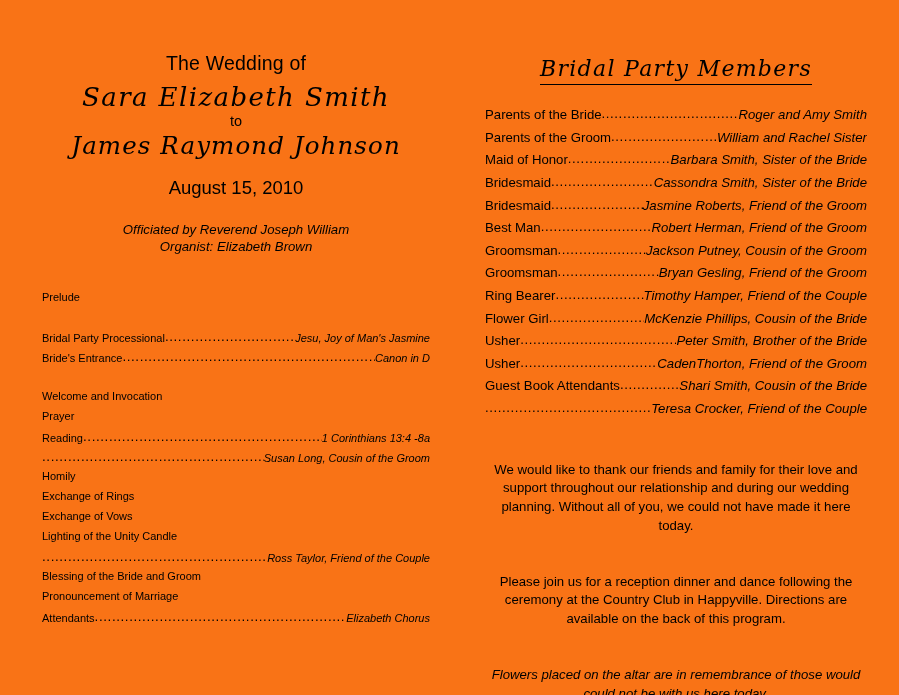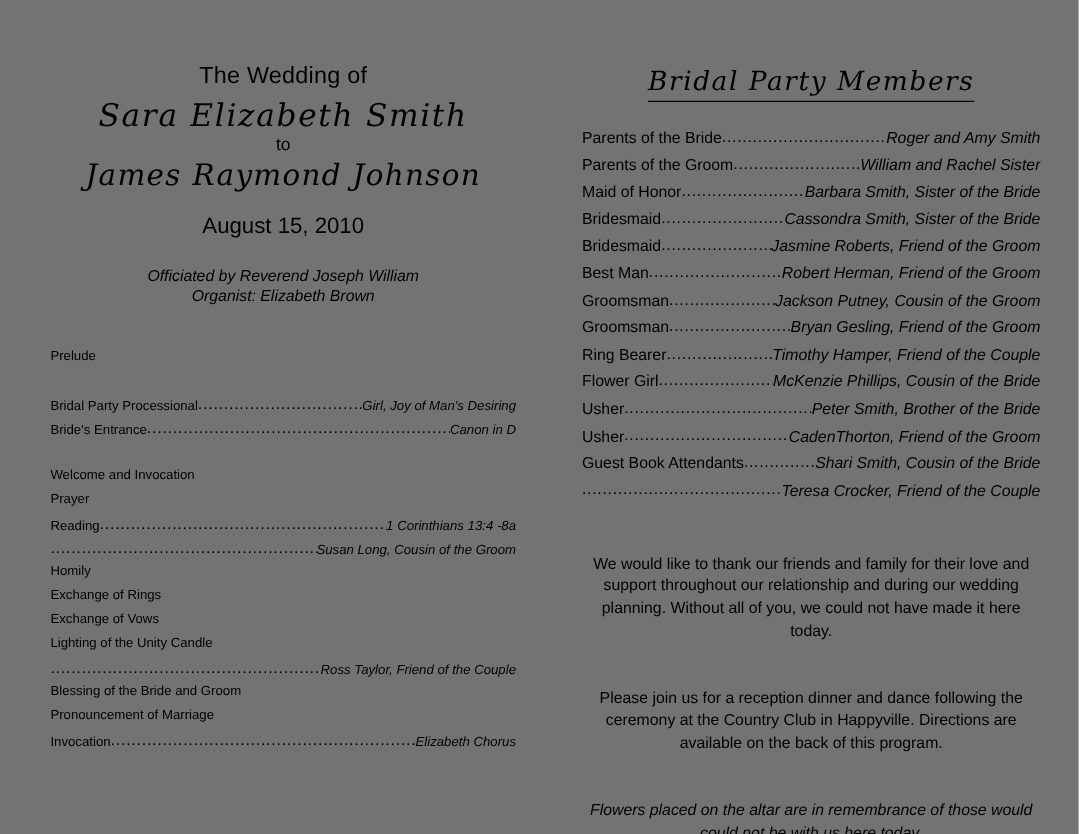--- a/index.html
+++ b/index.html
@@ -13,21 +13,21 @@
     height: 695px;
     font-family: "Liberation Sans", sans-serif;
     color: #000000;
     overflow: hidden;
   }
 
   .page {
     position: relative;
     width: 899px;
     height: 695px;
-    background: #737373;
+    background: #f97316;
     box-sizing: border-box;
   }
 
   .columns {
     display: flex;
     width: 100%;
     height: 100%;
     box-sizing: border-box;
   }
 
@@ -148,21 +148,21 @@
 
   .bp-list {
     margin: 0;
   }
 
   .bp-row {
     font-size: 13.2px;
     line-height: 1.5;
     min-height: 20px;
     display: flex;
-    align-items: flex-start;
+    align-items: flex-end;
     white-space: nowrap;
     overflow: hidden;
     margin-bottom: 2.6px;
   }
   .bp-row .lbl {
     flex: 0 0 auto;
   }
   .bp-row .dots {
     flex: 1 1 auto;
     overflow: hidden;
@@ -215,21 +215,21 @@
       <div class="officiant-block">
         <div>Officiated by Reverend Joseph William</div>
         <div>Organist: Elizabeth Brown</div>
       </div>
 
       <div class="program-list" id="program-list">
           <div class="prog-row plain"><span class="lbl">Prelude</span></div>
           <div class="prog-row gap-before">
             <span class="lbl">Bridal Party Processional</span>
             <span class="dots"></span>
-            <span class="val">Girl, Joy of Man's Desiring</span>
+            <span class="val">Jesu, Joy of Man's Jasmine</span>
           </div>
           <div class="prog-row">
             <span class="lbl">Bride's Entrance</span>
             <span class="dots"></span>
             <span class="val">Canon in D</span>
           </div>
           <div class="prog-row plain gap-before"><span class="lbl">Welcome and Invocation</span></div>
           <div class="prog-row plain"><span class="lbl">Prayer</span></div>
           <div class="prog-row">
             <span class="lbl">Reading</span>
@@ -246,21 +246,21 @@
           <div class="prog-row plain"><span class="lbl">Exchange of Vows</span></div>
           <div class="prog-row plain"><span class="lbl">Lighting of the Unity Candle</span></div>
           <div class="prog-row">
             <span class="lbl"></span>
             <span class="dots"></span>
             <span class="val">Ross Taylor, Friend of the Couple</span>
           </div>
           <div class="prog-row plain"><span class="lbl">Blessing of the Bride and Groom</span></div>
           <div class="prog-row plain"><span class="lbl">Pronouncement of Marriage</span></div>
           <div class="prog-row">
-            <span class="lbl">Invocation</span>
+            <span class="lbl">Attendants</span>
             <span class="dots"></span>
             <span class="val">Elizabeth Chorus</span>
           </div>
         </div>
     </div>
 
     <div class="col-right">
       <div class="bp-heading">
         <span class="ul">Bridal Party Members</span>
       </div>

